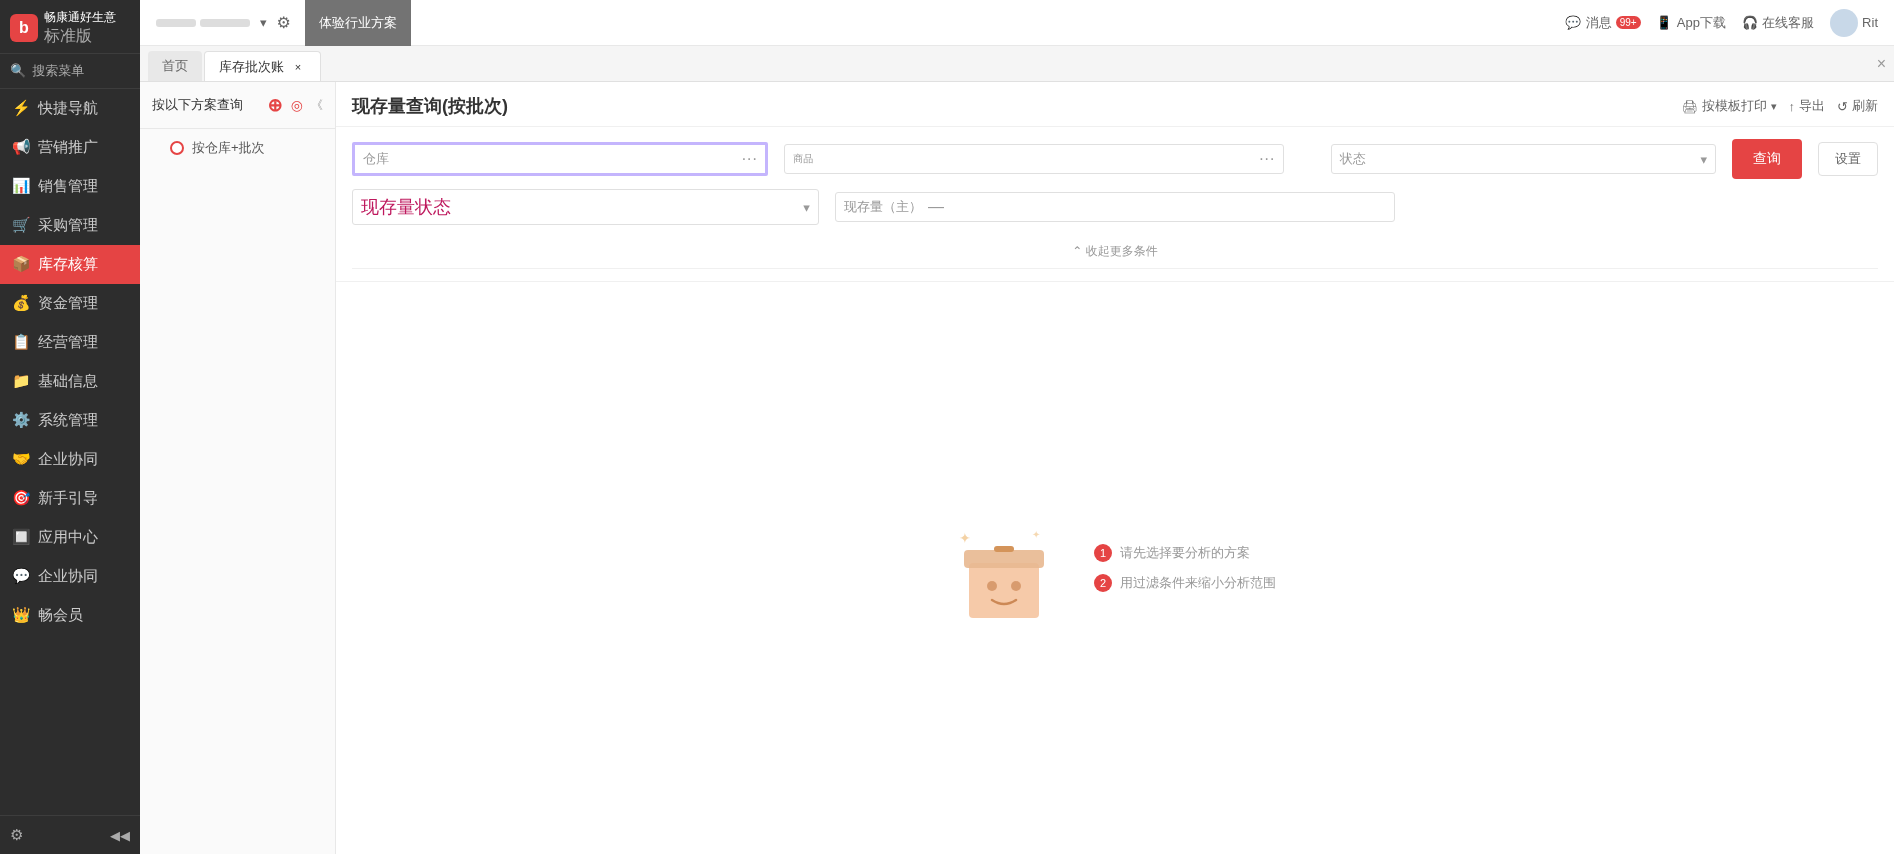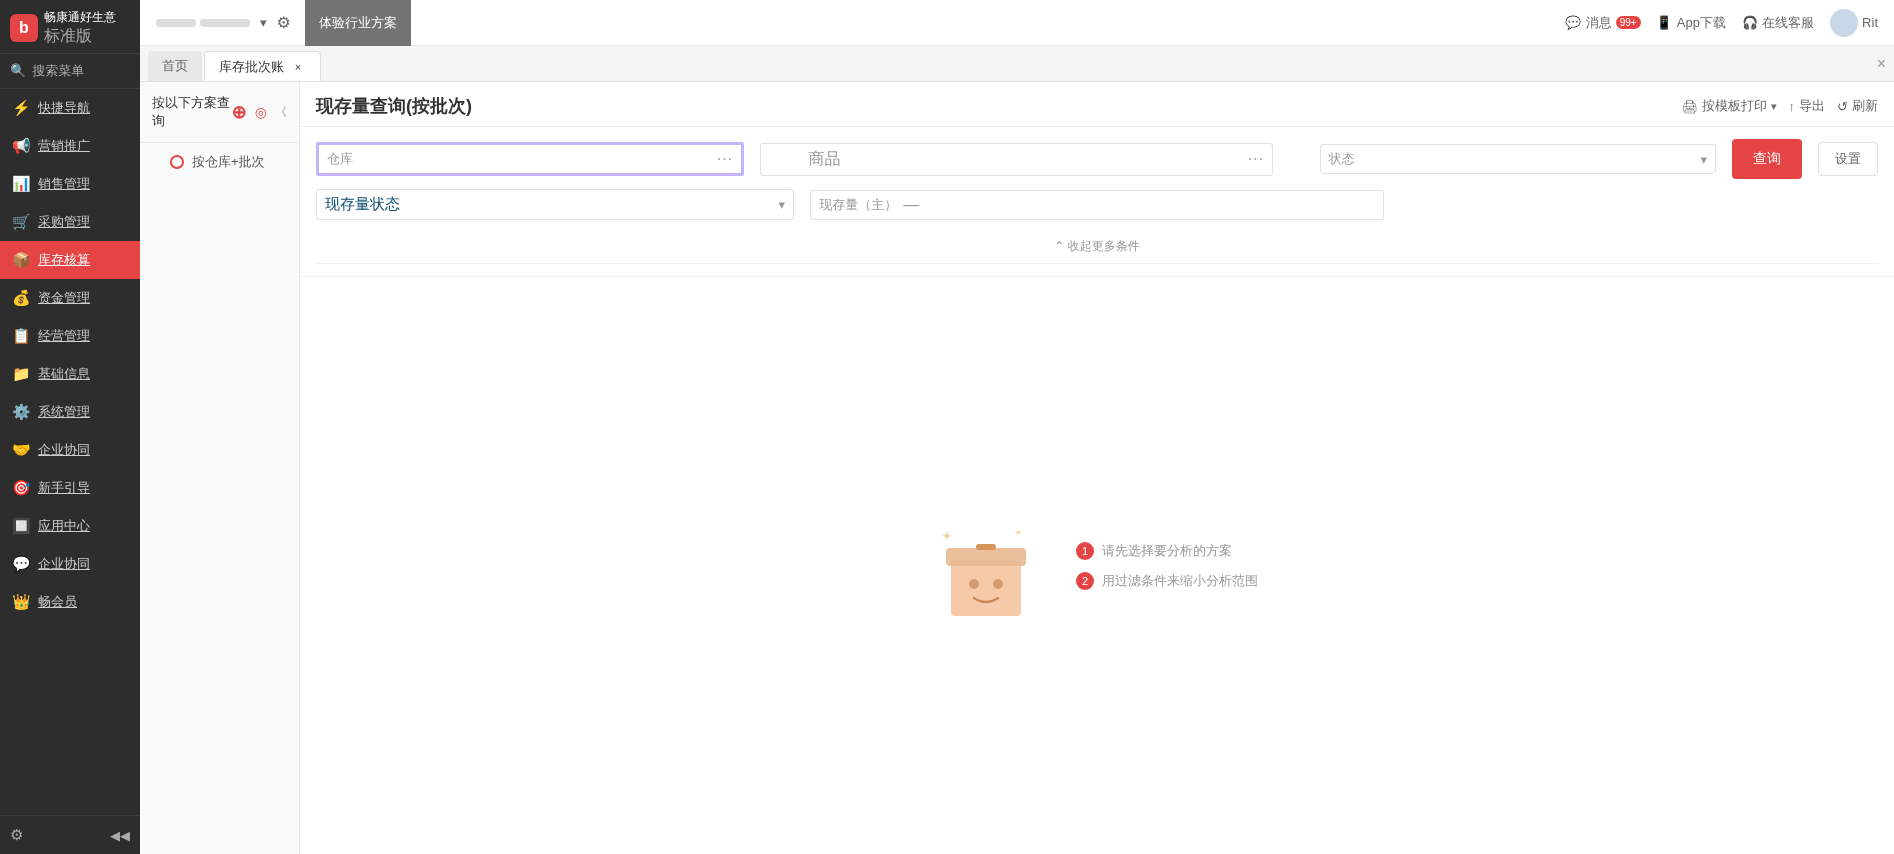--- a/index.html
+++ b/index.html
@@ -39,21 +39,21 @@
     }
     .sidebar-nav { flex: 1; overflow-y: auto; }
     .sidebar-item {
       display: flex; align-items: center; gap: 8px;
       padding: 10px 12px;
       color: #ccc; cursor: pointer;
       transition: background 0.15s;
     }
     .sidebar-item.active { background: #e54444; color: white; }
     .sidebar-item .icon { font-size: 15px; width: 18px; text-align: center; }
-    .sidebar-item .label { font-size: 13px; text-decoration: underline; }
+    .sidebar-item .label { font-size: 15px; }
     .sidebar-footer {
       padding: 10px;
       display: flex; align-items: center; justify-content: space-between;
       border-top: 1px solid #3d3d3d;
     }
 
     
     .main-area {
       flex: 1;
       display: flex;
@@ -118,21 +118,21 @@
     .content {
       flex: 1;
       background: white;
       overflow: hidden;
       display: flex;
       position: relative;
     }
 
     
     .filter-panel {
-      width: 160px;
+      width: 196px;
       border-right: 1px solid #e8e8e8;
       background: #fafafa;
       flex-shrink: 0;
       padding: 0;
     }
     .filter-panel-header {
       padding: 12px;
       font-size: 13px;
       color: #333;
       border-bottom: 1px solid #e8e8e8;
@@ -407,42 +407,42 @@
           <div class="filter-field" style="flex:2.5;">
             <div style="display:flex;align-items:center;border:3px solid #c4b5fd;border-radius:2px;min-height:30px;background:white;">
               <span style="padding:5px 8px;color:#999;font-size:13px;flex:1;">
                 <span>仓库</span>
               </span>
               <span style="padding:5px 8px;color:#999;font-size:16px;">···</span>
             </div>
           </div>
           <div class="filter-field" style="flex:3;">
             <div style="display:flex;align-items:center;border:1px solid #e0e0e0;border-radius:3px;min-height:30px;background:white;">
-              <span style="padding:5px 8px;color:#999;font-size:16px;flex:1;margin-left:40px;">
+              <span style="padding:5px 8px;color:#999;font-size:10px;flex:1;">
                 <span>商品</span>
               </span>
               <span style="padding:5px 8px;color:#999;font-size:16px;">···</span>
             </div>
           </div>
           <div class="filter-field" style="flex:2.5;">
             <div style="display:flex;align-items:center;border:1px solid #e0e0e0;border-radius:3px;min-height:30px;background:white;margin-left:31px;">
               <span style="padding:5px 8px;color:#999;font-size:13px;flex:1;">
                 <span>状态</span>
               </span>
               <span style="padding:5px 8px;color:#999;">▾</span>
             </div>
           </div>
           <button class="query-btn">查询</button>
           <button class="settings-btn">设置</button>
         </div>
 
         <div class="filter-row">
           <div class="filter-field" style="flex:2.5;">
             <div style="display:flex;align-items:center;border:1px solid #e0e0e0;border-radius:3px;min-height:30px;background:white;">
-              <span style="padding:5px 8px;color:#0c4a6e;font-size:15px;flex:1;">
+              <span style="padding:5px 8px;color:#be185d;font-size:18px;flex:1;">
                 <span>现存量状态</span>
               </span>
               <span style="padding:5px 8px;color:#999;">▾</span>
             </div>
           </div>
           <div class="filter-field" style="flex:3;">
             <div style="display:flex;align-items:center;border:1px solid #e0e0e0;border-radius:3px;min-height:30px;background:white;padding:0 8px;gap:6px;">
               <span style="color:#999;font-size:13px;white-space:nowrap;">现存量（主）</span>
               <span style="color:#999;font-size:16px;">—</span>
             </div>

